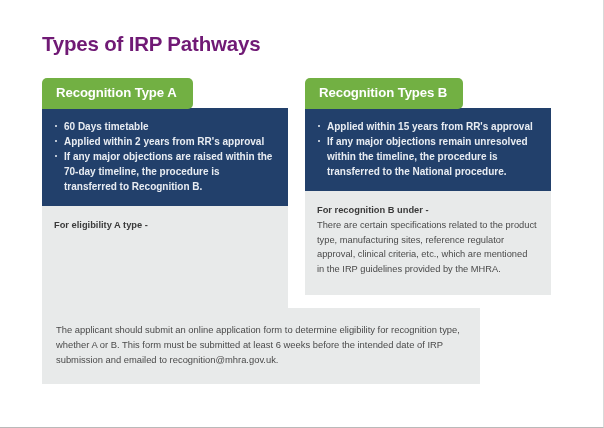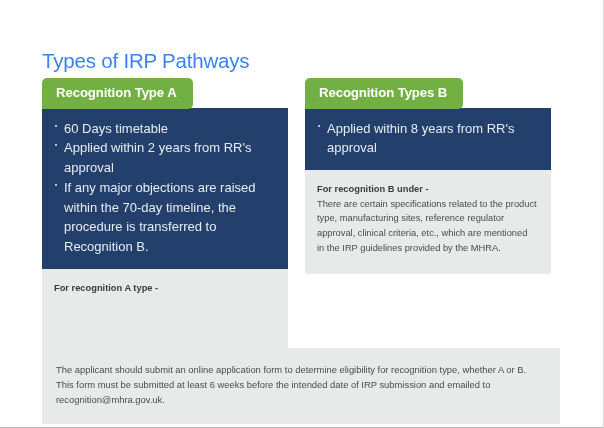--- a/index.html
+++ b/index.html
@@ -19,24 +19,24 @@
     box-sizing: border-box;
     border-right: 1px solid #d9d9d9;
     border-bottom: 1px solid #b9b9b9;
     overflow: hidden;
   }
 
   
   .slide-title {
     position: absolute;
     left: 42px;
-    top: 49px;
+    top: 32px;
     font-size: 20.5px;
-    font-weight: normal;
-    color: #3b82f6;
+    font-weight: bold;
+    color: #701a75;
     letter-spacing: -0.2px;
     line-height: 1.2;
     white-space: nowrap;
   }
 
   
   .column {
     position: absolute;
     width: 246px;
   }
@@ -67,24 +67,25 @@
     z-index: 1;
   }
   .navy-box ul {
     margin: 0;
     padding: 0;
     list-style: none;
   }
   .navy-box li {
     position: relative;
     color: #e8ecf2;
-    font-size: 13px;
+    font-size: 10px;
     line-height: 1.52;
     padding-left: 10px;
     margin-bottom: 0px;
+    font-weight: bold;
   }
   .navy-box li::before {
     content: "";
     position: absolute;
     left: 1px;
     top: 6px;
     width: 2px;
     height: 2px;
     background: #b9c4d3;
   }
@@ -108,29 +109,28 @@
 
   
   .column.left  .grey-box { min-height: 78px; }
   .column.right .grey-box { min-height: 78px; }
 
   
   .footer-note {
     position: absolute;
     left: 42px;
     top: 308px;
-    width: 518px;
+    width: 438px;
     box-sizing: border-box;
     background: #e8eaea;
     padding: 14px 16px 16px 14px;
     color: #4a4a4a;
     font-size: 9.4px;
     line-height: 1.62;
     min-height: 64px;
-    margin-top: 40px;
   }
 </style>
 </head>
 <body>
 
 <div id="slide">
 
   <div class="slide-title">Types of IRP Pathways</div>
 
   <div class="column left">
@@ -138,30 +138,31 @@
 
     <div class="navy-box">
       <ul>
         <li>60 Days timetable</li>
         <li>Applied within 2 years from RR's approval</li>
         <li>If any major objections are raised within the 70-day timeline, the procedure is transferred to Recognition B.</li>
       </ul>
     </div>
 
     <div class="grey-box">
-      <span class="lead">For recognition A type -</span>
+      <span class="lead">For eligibility A type -</span>
     </div>
   </div>
 
   <div class="column right">
     <div class="tab">Recognition Types B</div>
 
     <div class="navy-box">
       <ul>
-        <li>Applied within 8 years from RR's approval</li>
+        <li>Applied within 15 years from RR's approval</li>
+        <li>If any major objections remain unresolved within the timeline, the procedure is transferred to the National procedure.</li>
       </ul>
     </div>
 
     <div class="grey-box">
       <span class="lead">For recognition B under -</span>
       <span class="body">There are certain specifications related to the product type, manufacturing sites, reference regulator approval, clinical criteria, etc., which are mentioned in the IRP guidelines provided by the MHRA.</span>
     </div>
   </div>
 
   <div class="footer-note">The applicant should submit an online application form to determine eligibility for recognition type, whether A or B. This form must be submitted at least 6 weeks before the intended date of IRP submission and emailed to recognition@mhra.gov.uk.</div>

